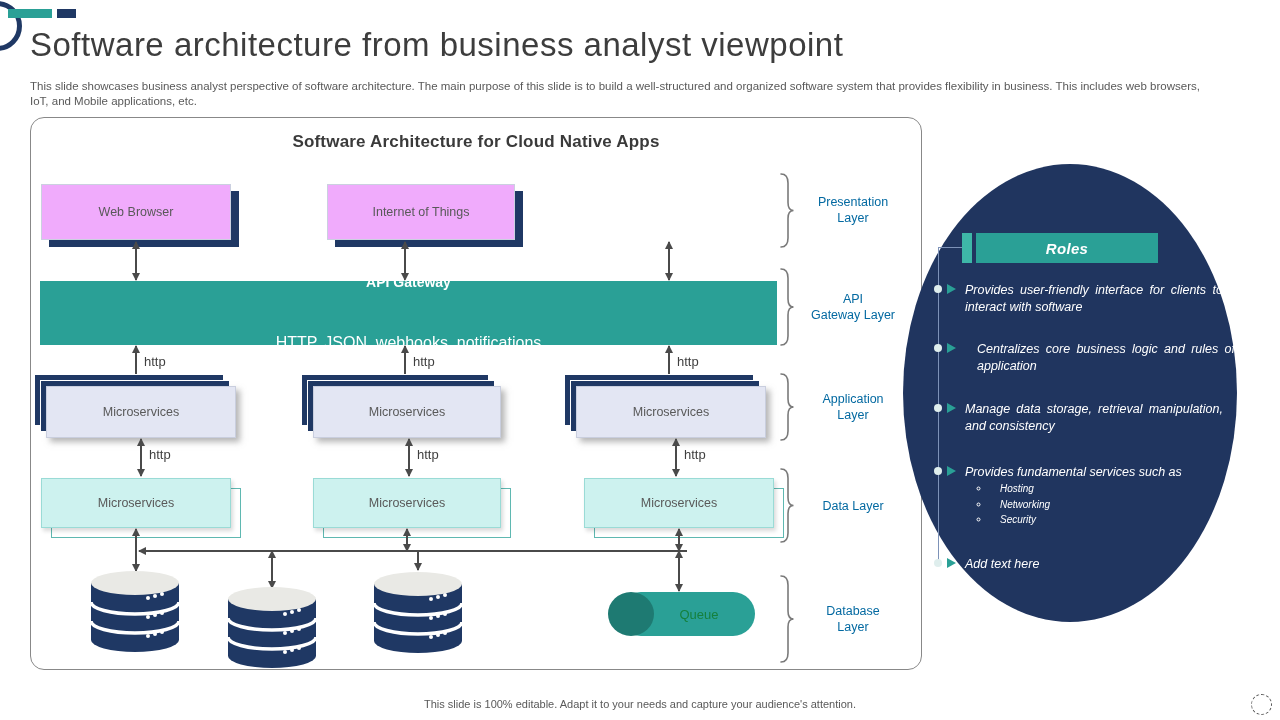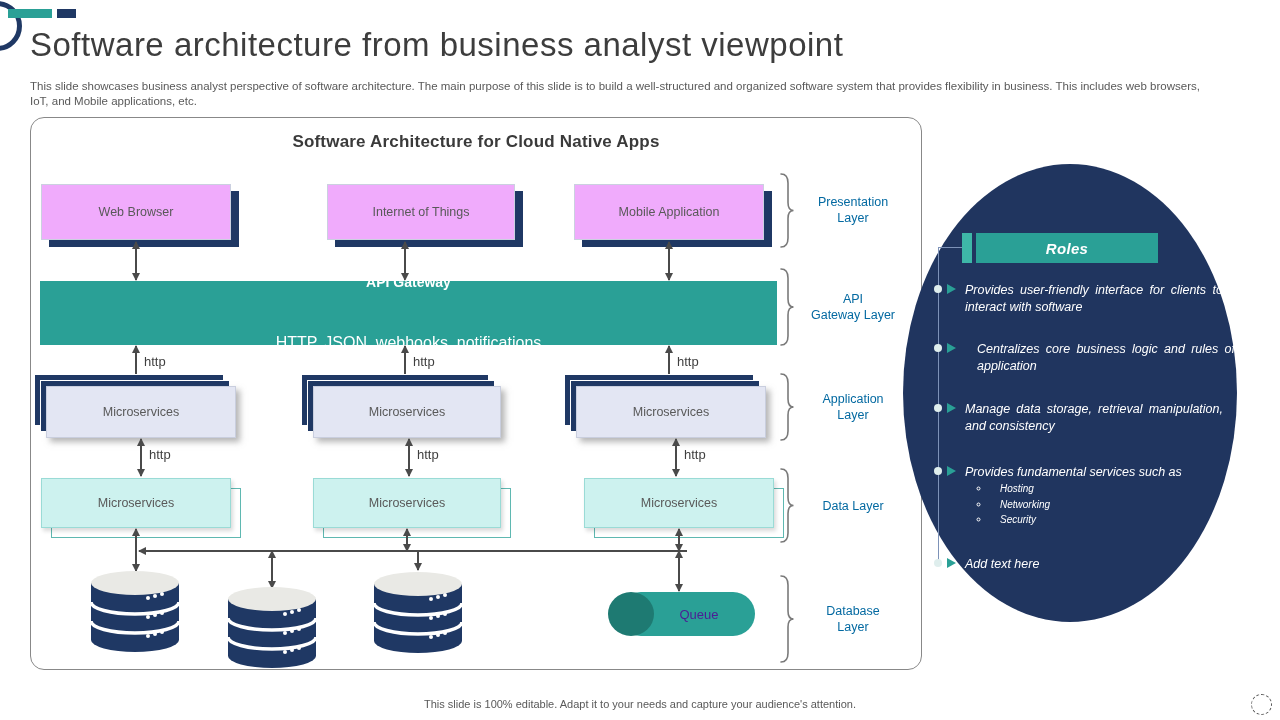--- a/index.html
+++ b/index.html
@@ -67,21 +67,21 @@
   
   .brace { position:absolute; left:747px; }
   .laylbl { position:absolute; left:766px; width:112px; text-align:center;
             font-size:12.5px; line-height:16px; color:#0369a1; }
   .laylbl span { display:block; }
 
   
   .dbsvg { position:absolute; }
   .queuewrap { position:absolute; left:574px; top:474px; width:150px; height:44px; }
   .queuelbl { position:absolute; left:44px; top:0; width:100px; height:44px; display:flex;
-              align-items:center; justify-content:center; color:#4c1d95; font-size:13px; }
+              align-items:center; justify-content:center; color:#15803d; font-size:13px; }
 
   
   .roles-circle { position:absolute; left:903px; top:164px; width:334px; height:458px;
                   border-radius:50%; background:#20355F; z-index:2; }
   .roles-content { position:absolute; left:0; top:0; width:1280px; height:720px; z-index:3; pointer-events:none;font-style:italic; }
   .rc-vline { position:absolute; left:938px; top:247px; width:1px; height:316px; background:#7D92B8; }
   .rc-hline { position:absolute; left:938px; top:247px; width:25px; height:1px; background:#7D92B8; }
   .roles-accent { position:absolute; left:962px; top:233px; width:10px; height:30px; background:#3EB7A8; }
   .roles-bar { position:absolute; left:976px; top:233px; width:182px; height:30px; background:#2AA096;
                display:flex; align-items:center; justify-content:center;
@@ -117,24 +117,20 @@
     <div class="dtitle">Software Architecture for Cloud Native Apps</div>
 
     <div class="nodebox pres" style="left:10px;top:66px;width:190px;height:56px;">
       <div class="shadow"></div>
       <div class="face">Web Browser</div>
     </div>
     <div class="nodebox pres" style="left:280px;top:66px;width:188px;height:56px;margin-left:16px;">
       <div class="shadow"></div>
       <div class="face">Internet of Things</div>
     </div>
-    <div class="nodebox pres" style="left:543px;top:66px;width:190px;height:56px;">
-      <div class="shadow"></div>
-      <div class="face">Mobile Application</div>
-    </div>
 
     <div class="varrow" style="left:104px;top:124px;height:38px;"></div>
     <div class="varrow" style="left:373px;top:124px;height:38px;"></div>
     <div class="varrow" style="left:637px;top:124px;height:38px;"></div>
 
     <div class="gateway">
       <div class="gt">API Gateway</div>
       <div class="gs">HTTP, JSON, webhooks, notifications</div>
     </div>
 

